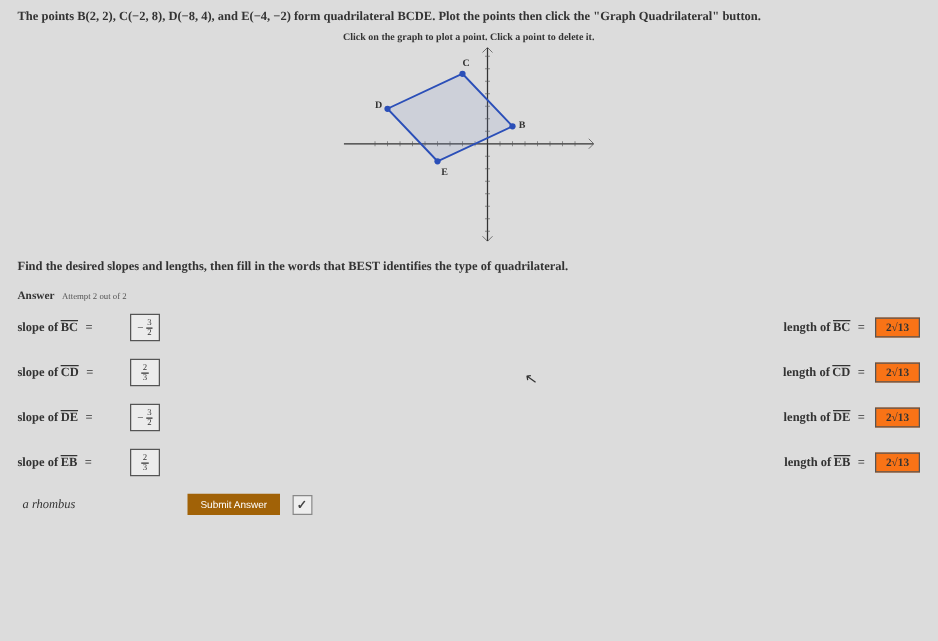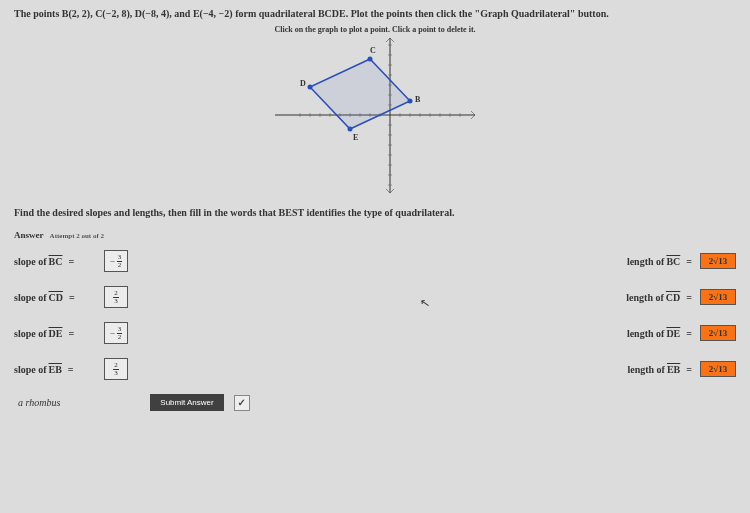--- a/index.html
+++ b/index.html
@@ -12,21 +12,21 @@
     color: #333;
     position: relative;
     overflow: hidden;
   }
   .question-text { font-size: 10px; font-weight: bold; color: #333; }
   .instruction { text-align: center; font-size: 8px; font-weight: bold; margin-top: 6px; }
   .graph-wrap { text-align: center; margin-top: 4px; }
   svg.graph { display: inline-block; }
   .find-text { font-size: 10px; font-weight: bold; margin-top: 10px; }
   .answer-label { font-size: 9px; font-weight: bold; margin-top: 12px; }
-  .attempt { font-size: 7px; font-weight: bold; color: #555; margin-left: 4px; }
+  .attempt { font-size: 7px; font-weight: normal; color: #555; margin-left: 4px; }
   .rows { margin-top: 10px; }
   .row { display: flex; align-items: center; margin-bottom: 14px; height: 22px; }
   .lhs { font-size: 10px; font-weight: bold; display: flex; align-items: center; width: 90px; }
   .seg { text-decoration: overline; margin: 0 2px; }
   .eq { margin: 0 4px; }
   .frac-box {
     border: 1px solid #555;
     padding: 2px 4px;
     min-width: 24px;
     text-align: center;
@@ -53,21 +53,21 @@
     font-size: 9px;
     background: #f97316;
     margin-left: 4px;
     min-width: 36px;
     text-align: center;
   }
   .sqrt-sym::before { content: "√"; }
   .bottom-line { font-size: 10px; font-weight: bold; margin-top: 4px; display: flex; align-items: center; }
   .dropdown-text { font-weight: normal; margin-left: 4px; font-style: italic; color:#333; }
   .submit-btn {
-    background: #404040;
+    background: #a16207;
     color: #fff;
     font-size: 8px;
     padding: 4px 10px;
     border: none;
     margin-left: 90px;
     font-family: Arial, sans-serif;
     cursor: pointer;
   }
   .check-box {
     width: 16px; height: 16px; border: 1px solid #888; background: #eee;

